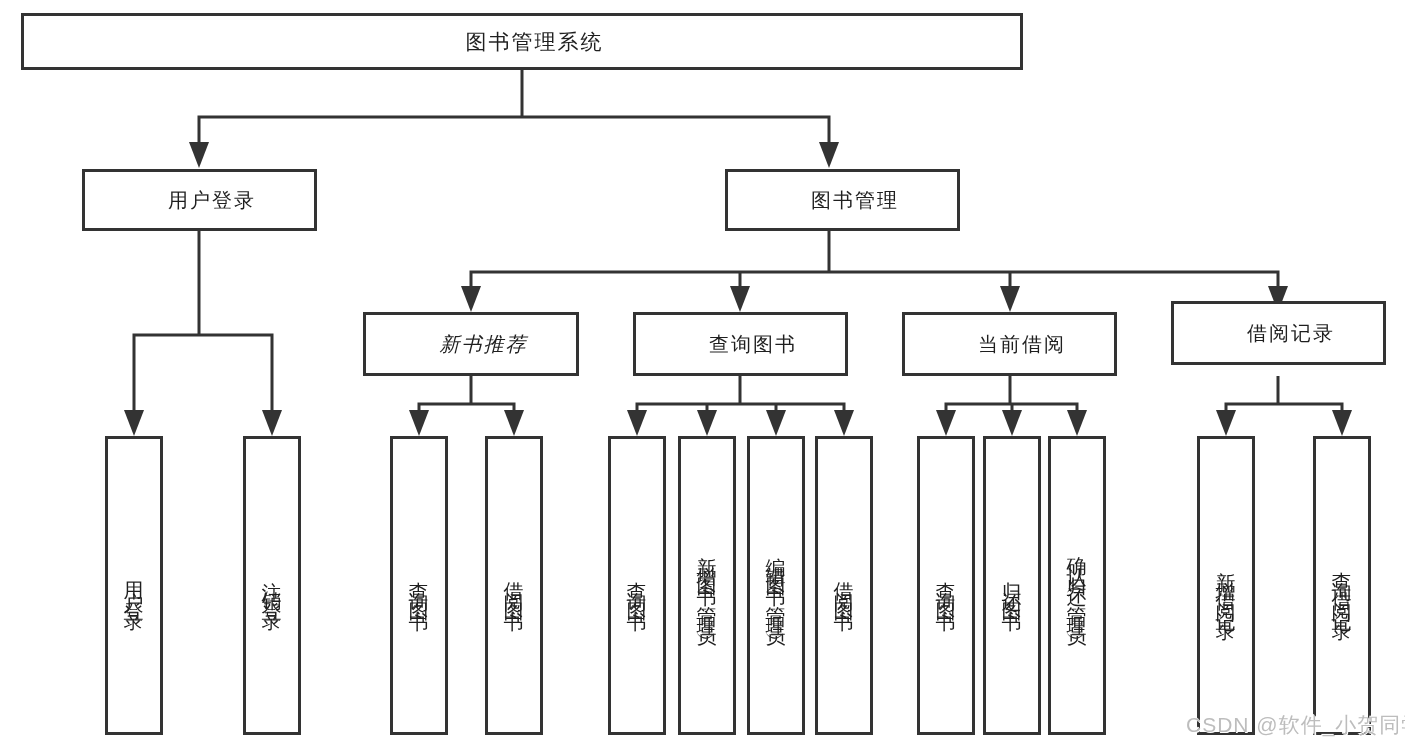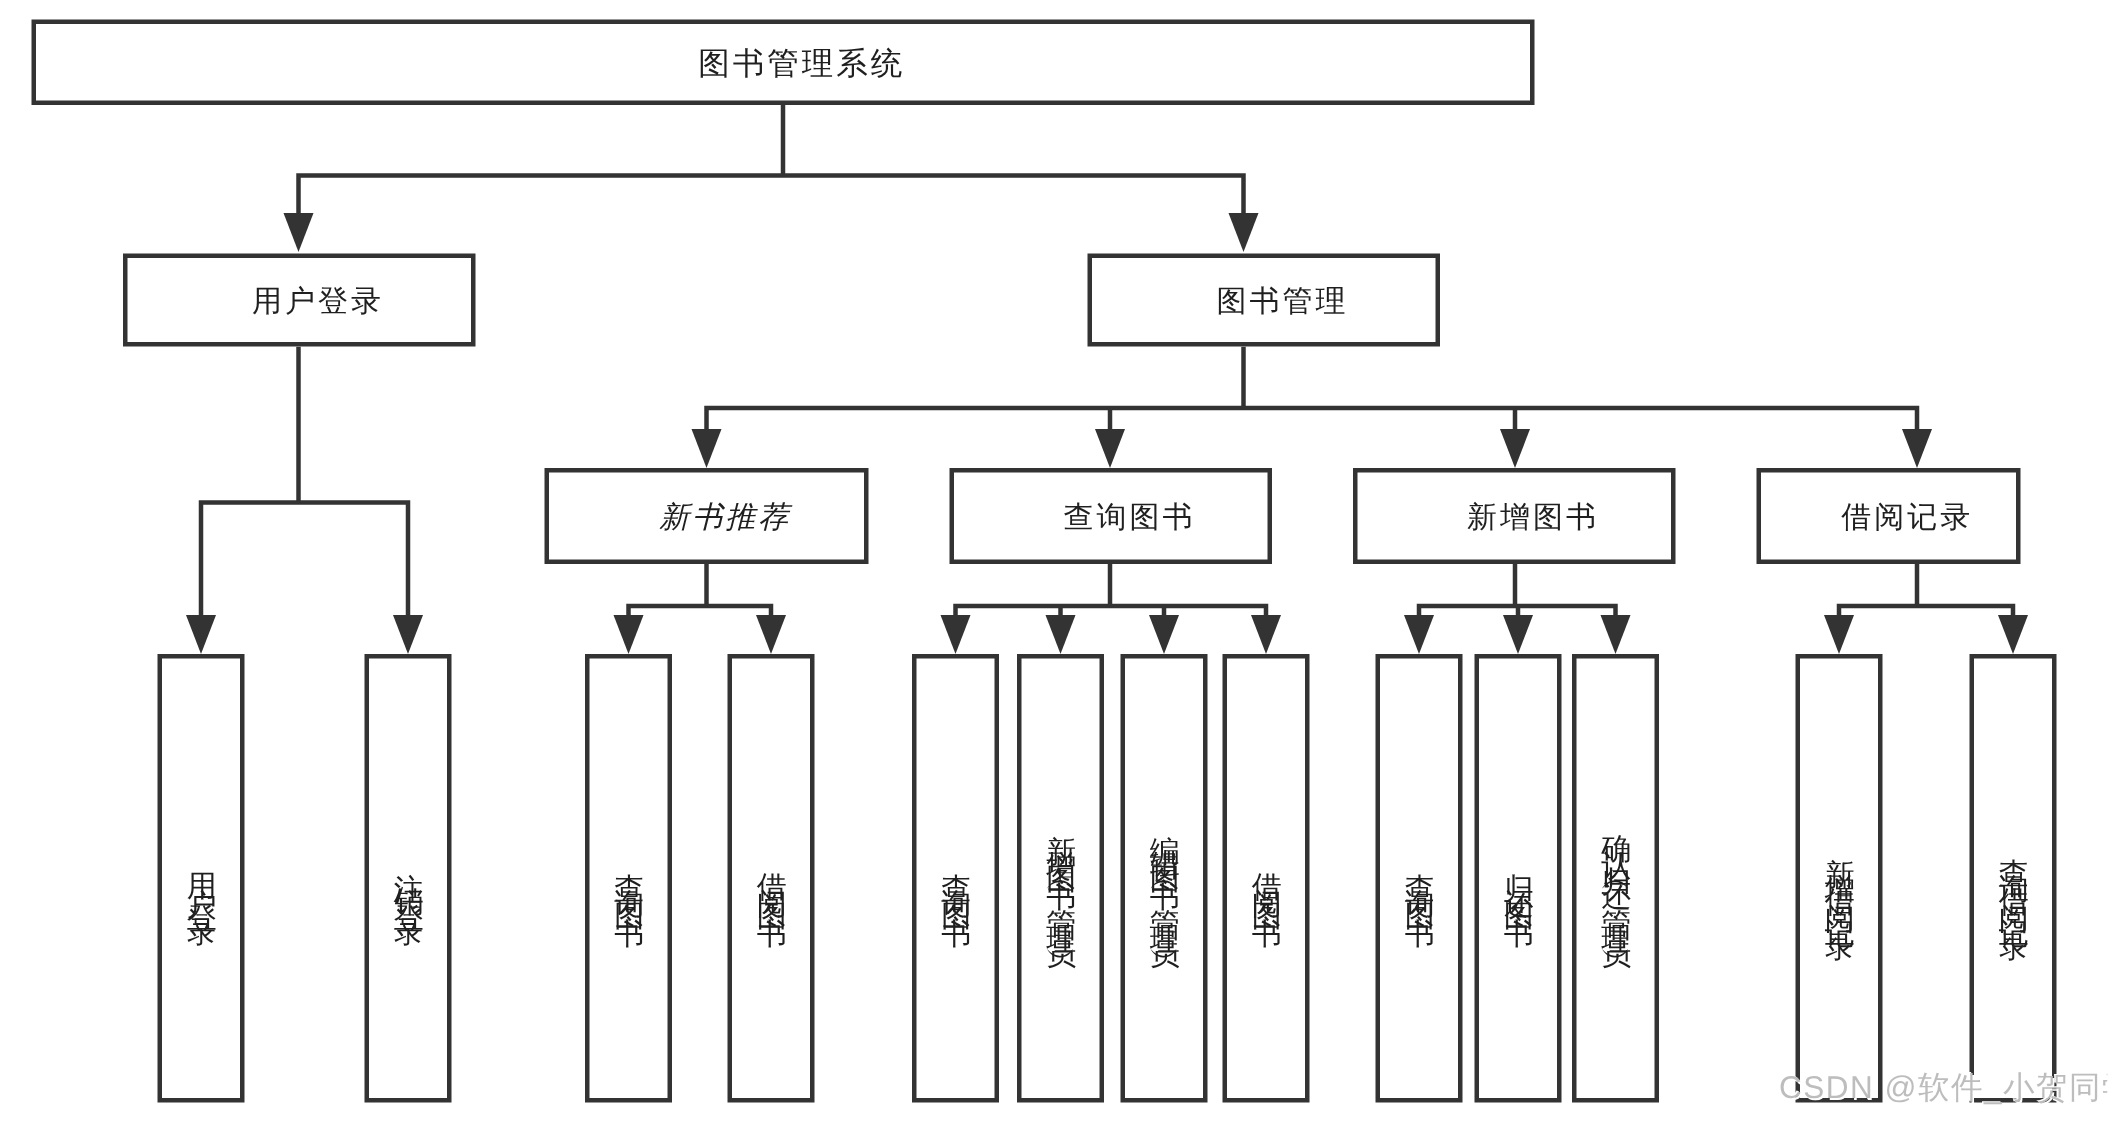--- a/index.html
+++ b/index.html
@@ -127,22 +127,22 @@
     </g>
   </svg>
 
   <div class="node root" style="left:21px; top:13px; width:1002px; height:57px;">图书管理系统</div>
 
   <div class="node l2" style="left:82px; top:169px; width:235px; height:62px;">用户登录</div>
   <div class="node l2" style="left:712px; top:169px; width:235px; height:62px;margin-left:13px;">图书管理</div>
 
   <div class="node l3" style="left:363px; top:312px; width:216px; height:64px;font-style:italic;">新书推荐</div>
   <div class="node l3" style="left:633px; top:312px; width:215px; height:64px;">查询图书</div>
-  <div class="node l3" style="left:902px; top:312px; width:215px; height:64px;">新增图书</div>
-  <div class="node l3" style="left:1171px; top:312px; width:176px; height:64px;">借阅记录</div>
+  <div class="node l3" style="left:902px; top:312px; width:215px; height:64px;">当前借阅</div>
+  <div class="node l3" style="left:1171px; top:301px; width:215px; height:64px;">借阅记录</div>
 
   <div class="leaf" style="left:105px;">
     <span class="vtext">用户登录</span>
   </div>
   <div class="leaf" style="left:243px;">
     <span class="vtext">注销登录</span>
   </div>
 
   <div class="leaf" style="left:390px;">
     <span class="vtext">查询图书</span>

